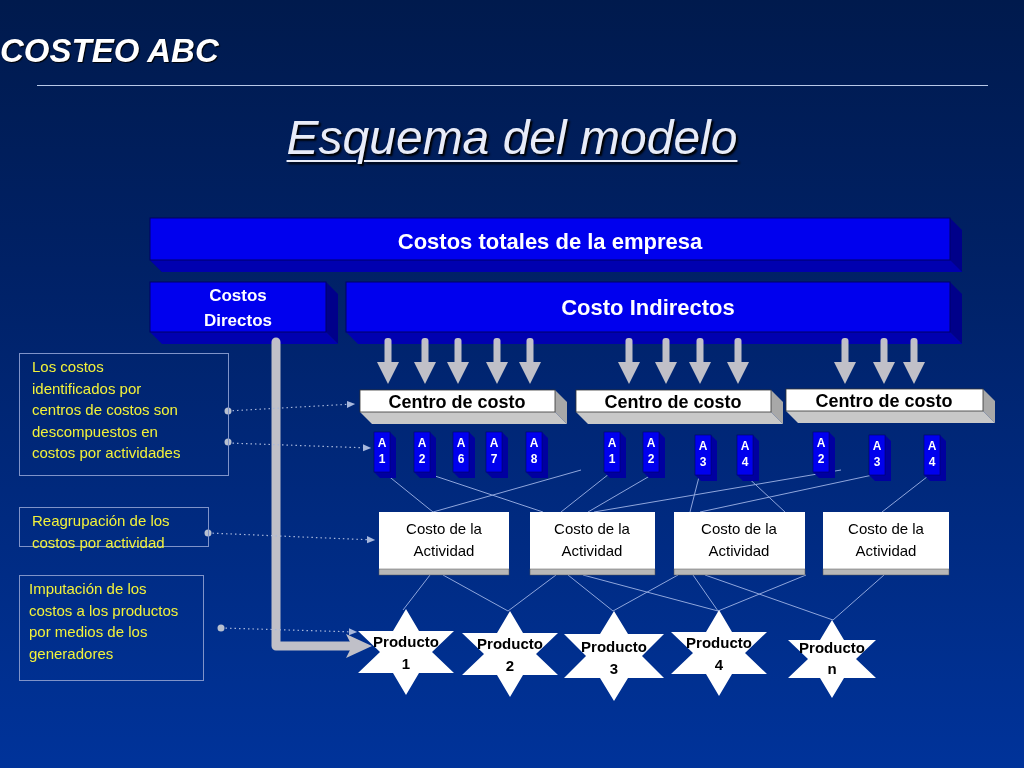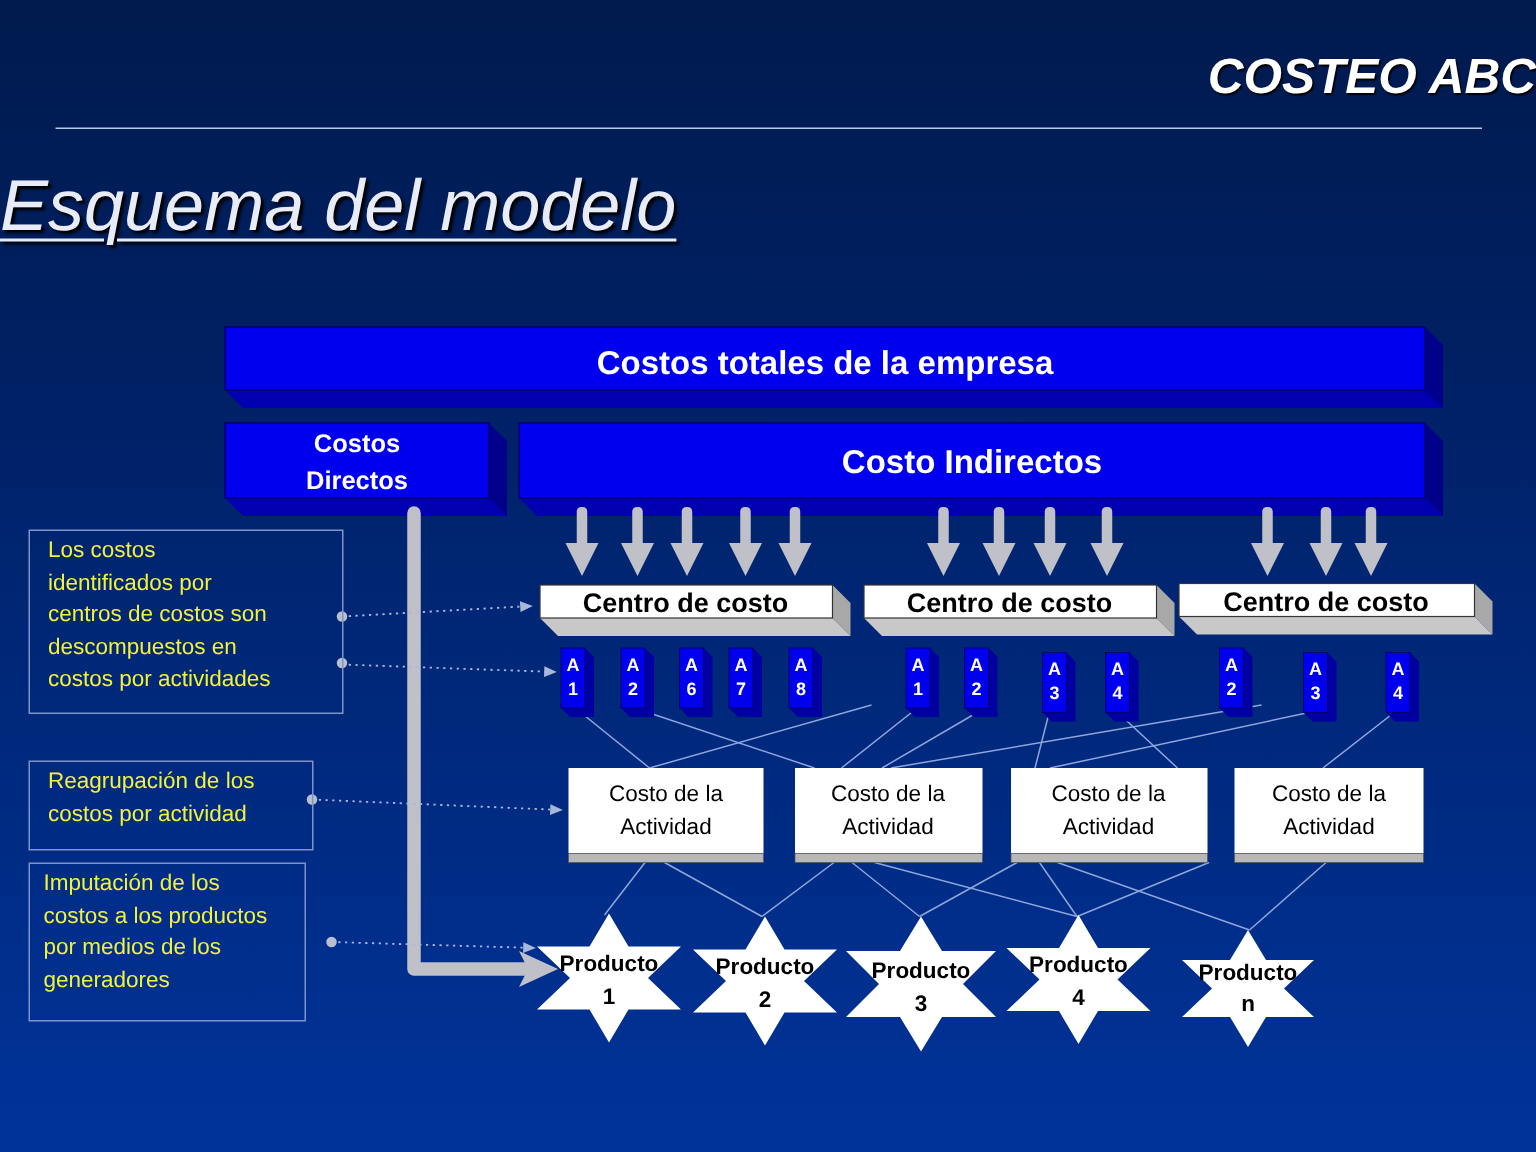--- a/index.html
+++ b/index.html
@@ -2,27 +2,27 @@
 <html><head>
 <meta charset="utf-8">
 <style>
   html, body { margin:0; padding:0; }
   body {
     width:1024px; height:768px; overflow:hidden; position:relative;
     background: linear-gradient(180deg, #001a4d 0%, #002166 35%, #00339a 100%);
     font-family: "Liberation Sans", sans-serif;
   }
   .title {
-    position:absolute; left:0; top:32px; width:1024px; text-align:right;
+    position:absolute; left:0; top:32px; width:1024px; text-align:left;
     color:#fff; font-size:33px; font-weight:bold; font-style:italic;
     text-shadow:1px 1px 1px #000;
   }
   .rule { position:absolute; left:37px; top:85px; width:951px; height:1px; background:#b8c8e8; }
   .subtitle {
-    position:absolute; left:0; top:110px; width:1024px; 
+    position:absolute; left:0; top:110px; width:1024px; text-align:center;
     color:#e8ecf8; font-size:48px; font-style:italic; text-decoration:underline;
     text-decoration-thickness:2px; text-underline-offset:6px;
     text-shadow:2px 2px 2px #000;
   }
   svg { position:absolute; left:0; top:0; }
   .note {
     position:absolute; border:1px solid #7f93c9; color:#f2f23a;
     font-size:15px; line-height:21.5px; padding:2px 6px 4px 12px; box-sizing:border-box;
   }
   .note span { white-space:pre-line; }
@@ -314,21 +314,21 @@
   </g>
 </svg>
 
 <div class="note" style="left:19px; top:353px; width:210px; height:123px;">
   <span>Los costos
 identificados por
 centros de costos  son
 descompuestos en
 costos por actividades</span>
 </div>
-<div class="note" style="left:19px; top:507px; width:190px; height:60px;">
+<div class="note" style="left:19px; top:507px; width:190px; height:40px;">
   <span>Reagrupación de los
 costos por actividad</span>
 </div>
 <div class="note" style="left:19px; top:575px; width:185px; height:106px; padding-left:9px;">
   <span>Imputación de los
 costos a los productos
 por medios de los
 generadores</span>
 </div>
 

